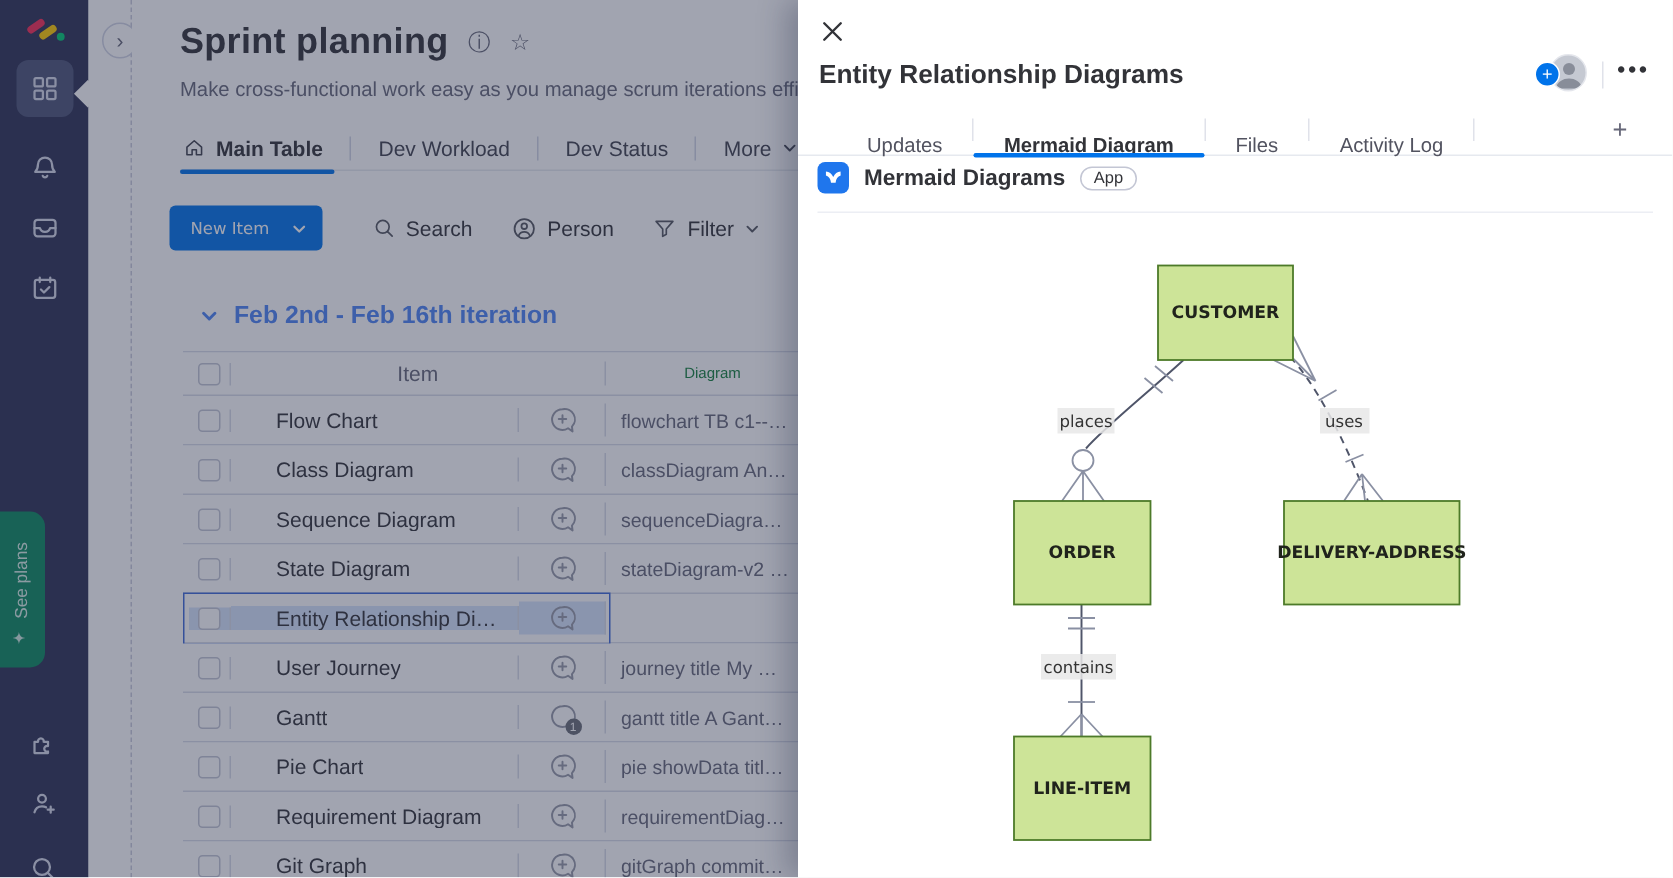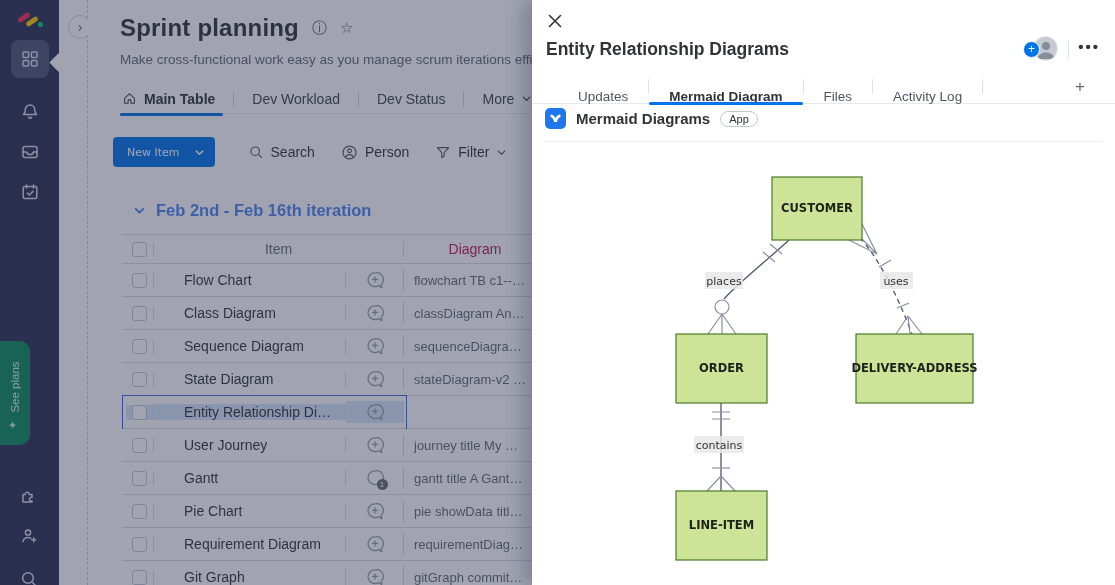--- a/index.html
+++ b/index.html
@@ -63,21 +63,21 @@
   .trow{display:flex;align-items:center;border-bottom:1px solid #d8dbe8;background:#fff;position:relative;height:33px}
   .trow-bar{width:4px;background:#4e85f4;flex:none}
   .thead{height:29px;color:#676879}
   .thead .trow-bar{border-top-left-radius:4px}
   .cell{border-right:1px solid #d8dbe8;display:flex;align-items:center}
   .cb-cell{width:28px;justify-content:center}
   .item-cell{width:192px;padding-left:30px}
   .icon-cell{width:58px;justify-content:center;cursor:pointer}
   .diag-cell{width:142px;padding-left:10px;border-right:none;color:#676879;font-size:13px;white-space:nowrap;overflow:hidden}
   .head-item{width:250px;justify-content:center}
-  .head-diag{width:142px;justify-content:center;border-right:none;font-size:14px;color:#be185d}
+  .head-diag{width:142px;justify-content:center;border-right:none;font-size:10px;color:#15803d}
   .cb{width:15px;height:15px;border:1px solid #c3c6d4;border-radius:3px;background:#fff;cursor:pointer}
   .item-txt{white-space:nowrap;overflow:hidden;text-overflow:ellipsis;max-width:153px;cursor:pointer}
   .bubble-wrap{position:relative;width:22px;height:22px;display:flex;align-items:center;justify-content:center}
   .bubble-wrap svg{stroke:#979aa8;fill:none;stroke-width:1.3;stroke-linecap:round;stroke-linejoin:round}
   .bubble-badge{position:absolute;right:-2px;bottom:-1px;width:11px;height:11px;border-radius:50%;background:#696d77;
                 color:#fff;font-size:8px;line-height:11px;text-align:center}
   .trow.sel .cell{background:#d7e4fb}
   .trow.sel::after{content:"";position:absolute;left:0;top:-1px;width:283px;height:33px;
                    border:1px solid #3f6ad8;pointer-events:none}
   .trow.sel .diag-cell{background:#e7effd;border-top:1px dashed #96b7ee;border-bottom:1px dashed #96b7ee;

